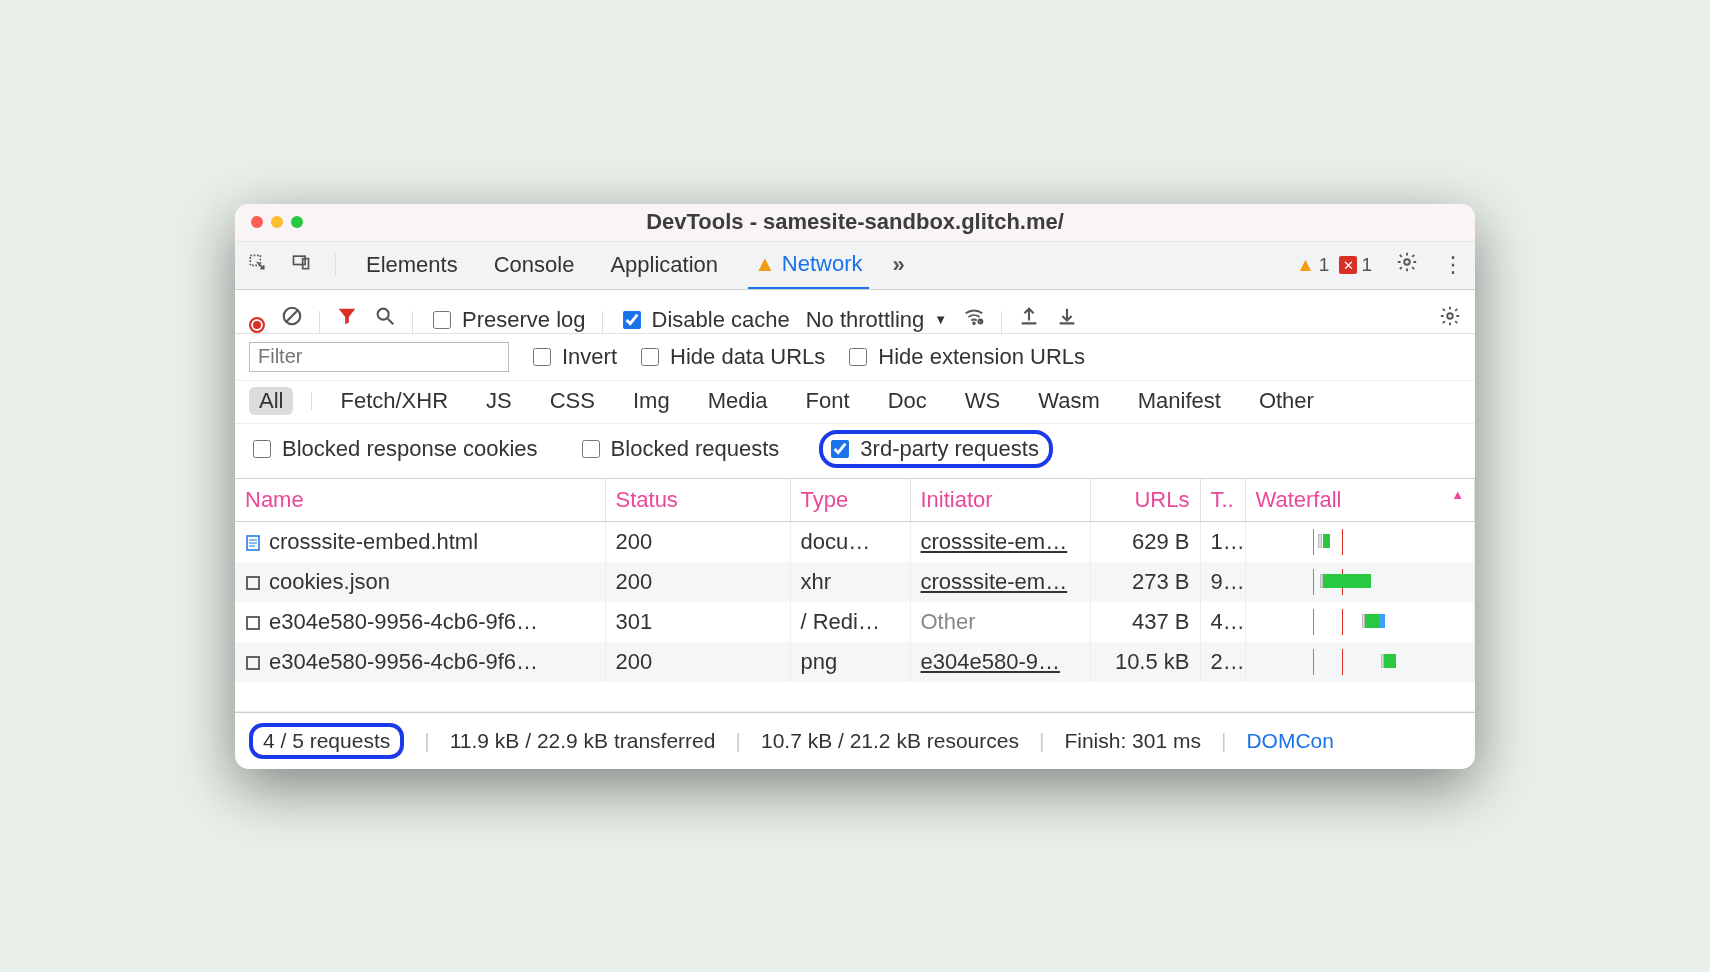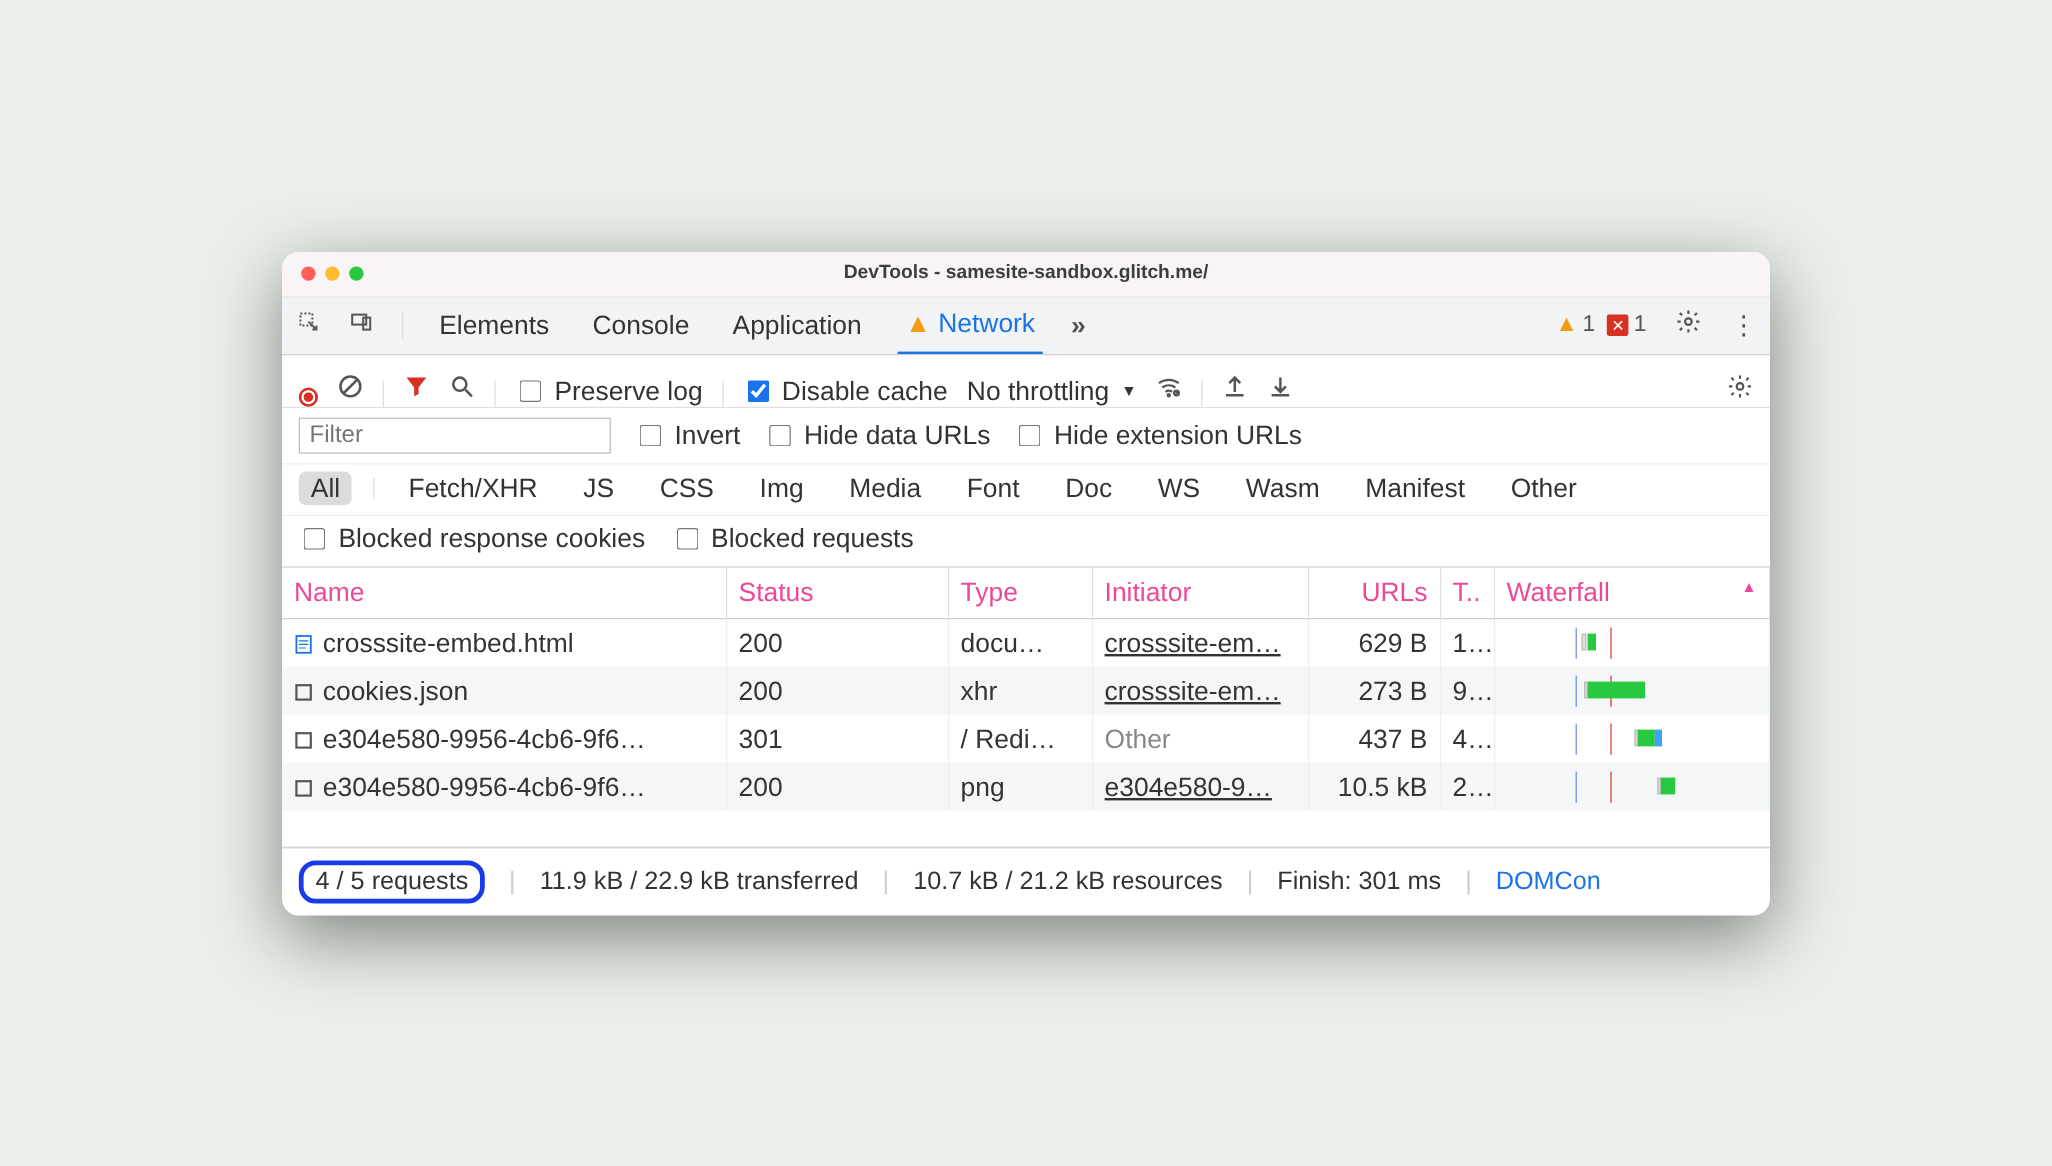--- a/index.html
+++ b/index.html
@@ -3,21 +3,21 @@
 <meta charset="utf-8">
 <style>
   * { box-sizing: border-box; }
   html,body { margin:0; padding:0; font-family:-apple-system,BlinkMacSystemFont,"Segoe UI",Helvetica,Arial,sans-serif; background:#fff; height:100%; }
   body { display:flex; justify-content:center; align-items:center; min-height:972px; background:#e9efe9; }
   .window { width:1240px; background:#fff; border-radius:14px; box-shadow:0 18px 60px rgba(0,0,0,.45); overflow:hidden; font-size:22px; color:#333; }
   .titlebar { height:38px; background:#f9f5f6; display:flex; align-items:center; padding:0 16px; border-bottom:1px solid #e5e5e5; position:relative; }
   .traffic { display:flex; gap:8px; }
   .dot { width:12px; height:12px; border-radius:50%; }
   .red{background:#ff5f57;} .yellow{background:#febc2e;} .green{background:#28c840;}
-  .title { position:absolute; left:50%; transform:translateX(-50%); font-size:16px; font-weight:600; color:#3d3d3d; }
+  .title { position:absolute; left:50%; transform:translateX(-50%); font-size:22px; font-weight:600; color:#3d3d3d; }
   .tabs { height:48px; background:#f1f3f4; display:flex; align-items:center; padding:0 12px; border-bottom:1px solid #d0d0d0; gap:24px; }
   .tabs .tab { color:#333; cursor:pointer; padding:0 6px; height:100%; display:flex; align-items:center; gap:6px; }
   .tabs .tab.active { color:#1a73e8; border-bottom:2.5px solid #1a73e8; }
   .tabs .ico svg { width:20px; height:20px; }
   .tabs .spacer { flex:1; }
   .badges { display:flex; align-items:center; gap:10px; font-size:19px; }
   .badge-warn { display:flex; align-items:center; gap:4px; color:#555; }
   .badge-err { display:flex; align-items:center; gap:4px; color:#555; }
   .err-box { background:#d93025; color:#fff; width:18px; height:18px; display:inline-flex; align-items:center; justify-content:center; font-size:13px; border-radius:2px; }
   .gear,.kebab { cursor:pointer; }
@@ -26,21 +26,21 @@
   .nosym svg,.filter svg,.search svg,.wifi svg,.up svg,.down svg { width:22px; height:22px; }
   .divider { width:1px; height:22px; background:#ddd; }
   .cb { display:flex; align-items:center; gap:8px; }
   .cb input { width:18px; height:18px; accent-color:#1a73e8; }
   .throttle { display:flex; align-items:center; gap:10px; }
   .filterrow { padding:8px 14px; display:flex; align-items:center; gap:20px; border-bottom:1px solid #eee; flex-wrap:wrap; }
   .filterrow input.textfilter { width:260px; height:30px; border:1px solid #bbb; padding:0 8px; font-size:20px; }
   .typerow { padding:6px 14px 8px; display:flex; align-items:center; gap:18px; flex-wrap:wrap; border-bottom:1px solid #eee; }
   .pill { padding:1px 10px; border-radius:6px; cursor:pointer; }
   .pill.active { background:#dbdcdd; }
-  .checkrow { padding:6px 14px 10px; display:flex; align-items:center; gap:22px; border-bottom:1px solid #d0d0d0; }
+  .checkrow { padding:6px 14px 10px; display:flex; align-items:center; gap:40px; border-bottom:1px solid #d0d0d0; }
   .hl { border:4px solid #1a39e8; border-radius:18px; padding:2px 10px 2px 4px; display:flex; align-items:center; gap:8px; }
   .table { width:100%; border-collapse:collapse; }
   .table th { text-align:left; font-weight:400; color:#ec4899; padding:8px 10px; border-bottom:1px solid #d0d0d0; border-right:1px solid #e0e0e0; background:#fff; white-space:nowrap; overflow:hidden; text-overflow:ellipsis; }
   .table td { padding:7px 10px; border-right:1px solid #eee; white-space:nowrap; overflow:hidden; text-overflow:ellipsis; }
   .table tr:nth-child(even) td { background:#f5f6f7; }
   .table tr:nth-child(odd) td { background:#fff; }
   .fileico { width:16px; height:16px; display:inline-flex; vertical-align:-2px; margin-right:8px; }
   .initlink { text-decoration:underline; color:#333; }
   .initother { color:#888; }
   .wf { position:relative; height:26px; }
@@ -197,20 +197,26 @@
 
   <div class="checkrow">
     <label class="cb">
         <input type="checkbox" style="">
         <span>Blocked response cookies</span>
       </label>
     <label class="cb">
         <input type="checkbox" style="">
         <span>Blocked requests</span>
       </label>
+    <span class="hl">
+      <label class="cb">
+          <input type="checkbox" checked="" style="">
+          <span>3rd-party requests</span>
+        </label>
+    </span>
   </div>
 
   <table class="table" style="table-layout:fixed;">
     <colgroup>
       <col style="width:370px">
         <col style="width:185px">
         <col style="width:120px">
         <col style="width:180px">
         <col style="width:110px">
         <col style="width:45px">

